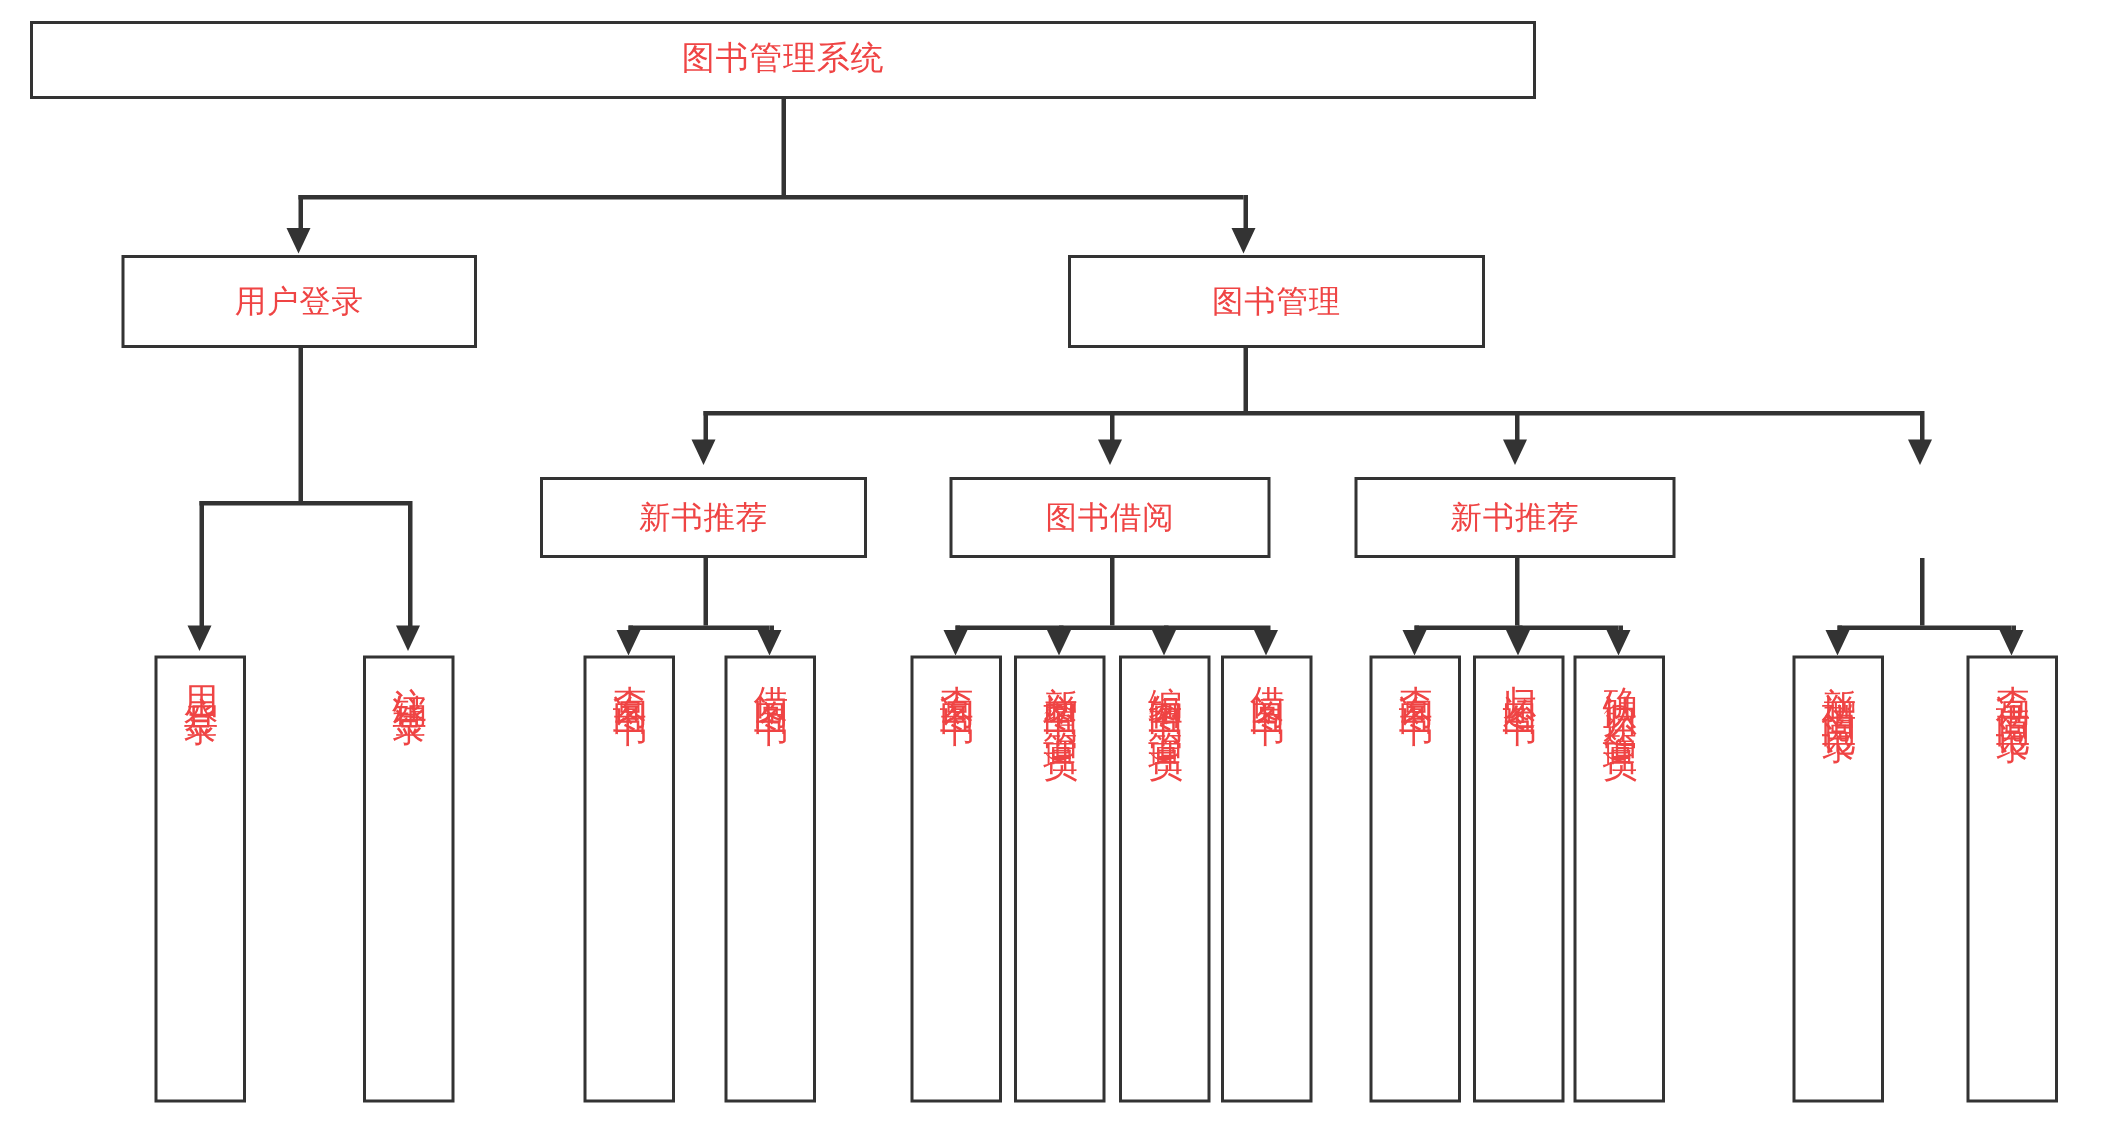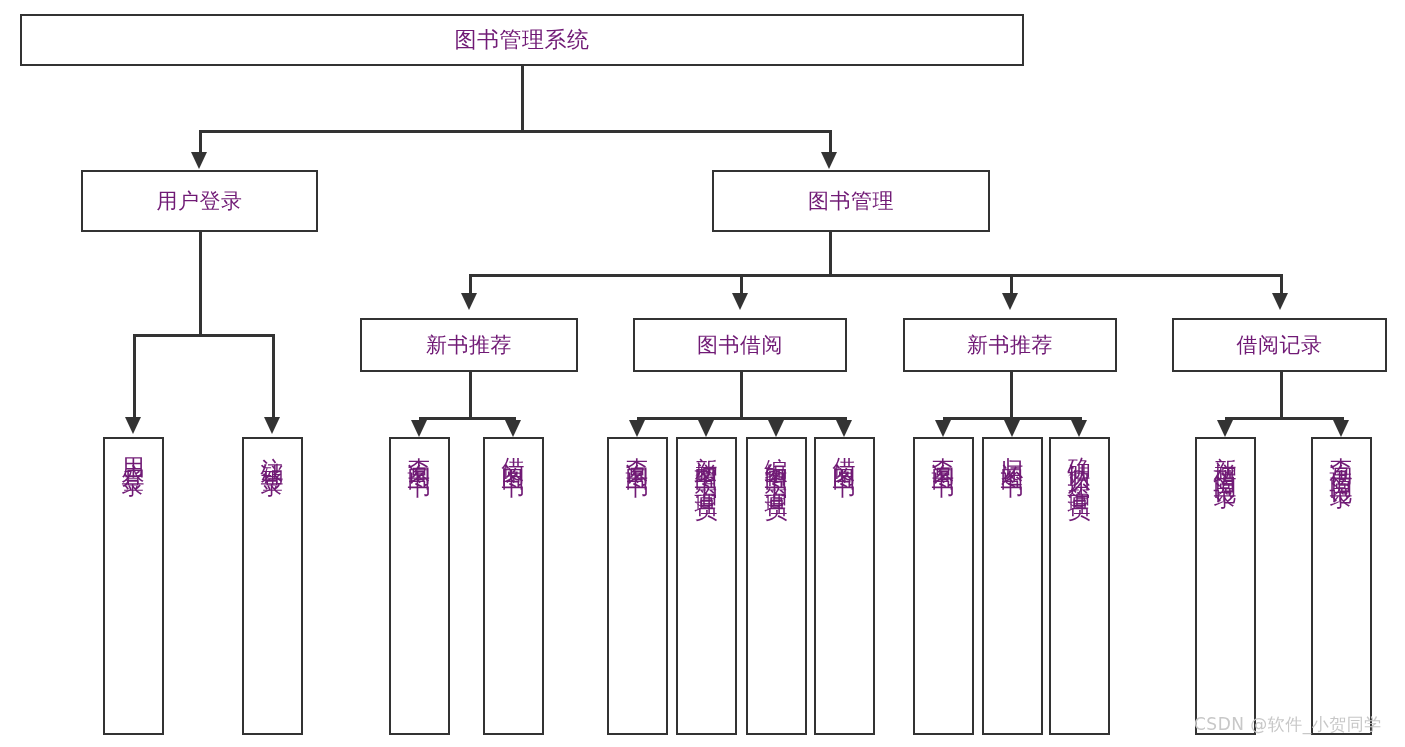--- a/index.html
+++ b/index.html
@@ -15,21 +15,21 @@
     overflow:hidden;
   }
   .node{
     position:absolute;
     box-sizing:border-box;
     background:#ffffff;
     border:2px solid #333333;
     display:flex;
     align-items:center;
     justify-content:center;
-    color:#701a75;
+    color:#ef4444;
   }
   .node .label{
     display:block;
     text-align:center;
     line-height:1.18;
     letter-spacing:0.5px;
     white-space:nowrap;
   }
   
   .node.horiz .label{
@@ -122,23 +122,20 @@
 
   <div class="node horiz" style="left:633px; top:318px; width:214px; height:54px;">
     <span class="label">图书借阅</span>
   </div>
   <div class="node horiz" style="left:360px; top:318px; width:218px; height:54px;">
     <span class="label">新书推荐</span>
   </div>
   <div class="node horiz" style="left:903px; top:318px; width:214px; height:54px;">
     <span class="label">新书推荐</span>
   </div>
-  <div class="node horiz" style="left:1172px; top:318px; width:215px; height:54px;">
-    <span class="label">借阅记录</span>
-  </div>
 
   <div class="vline" style="left:469px; top:372px; height:45px;"></div>
   <div class="hline" style="left:419px; top:417px; width:94px;"></div>
   <div class="vline" style="left:419px; top:417px; height:6px;"></div>
   <div class="arrow" style="left:411px; top:420px;"></div>
   <div class="vline" style="left:513px; top:417px; height:6px;"></div>
   <div class="arrow" style="left:505px; top:420px;"></div>
 
   <div class="vline" style="left:740px; top:372px; height:45px;"></div>
   <div class="hline" style="left:637px; top:417px; width:207px;"></div>
@@ -204,15 +201,14 @@
     <span class="label">确认归还（管理员）</span>
   </div>
 
   <div class="node vert" style="left:1195px; top:437px; width:61px; height:298px;">
     <span class="label">新增借阅记录</span>
   </div>
   <div class="node vert" style="left:1311px; top:437px; width:61px; height:298px;">
     <span class="label">查询借阅记录</span>
   </div>
 
-  <div class="watermark" style="left:1194px; top:713px;">CSDN @软件_小贺同学</div>
 
 </div>
 
 </body></html>

